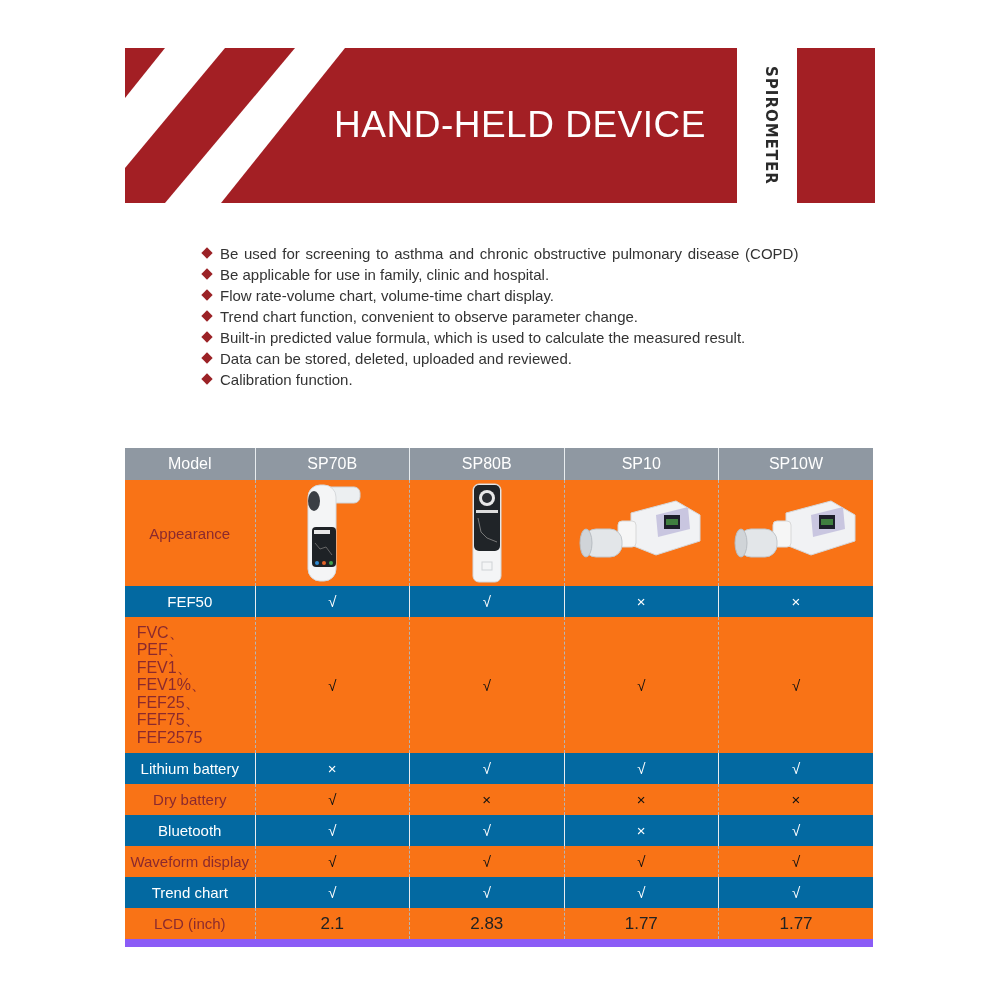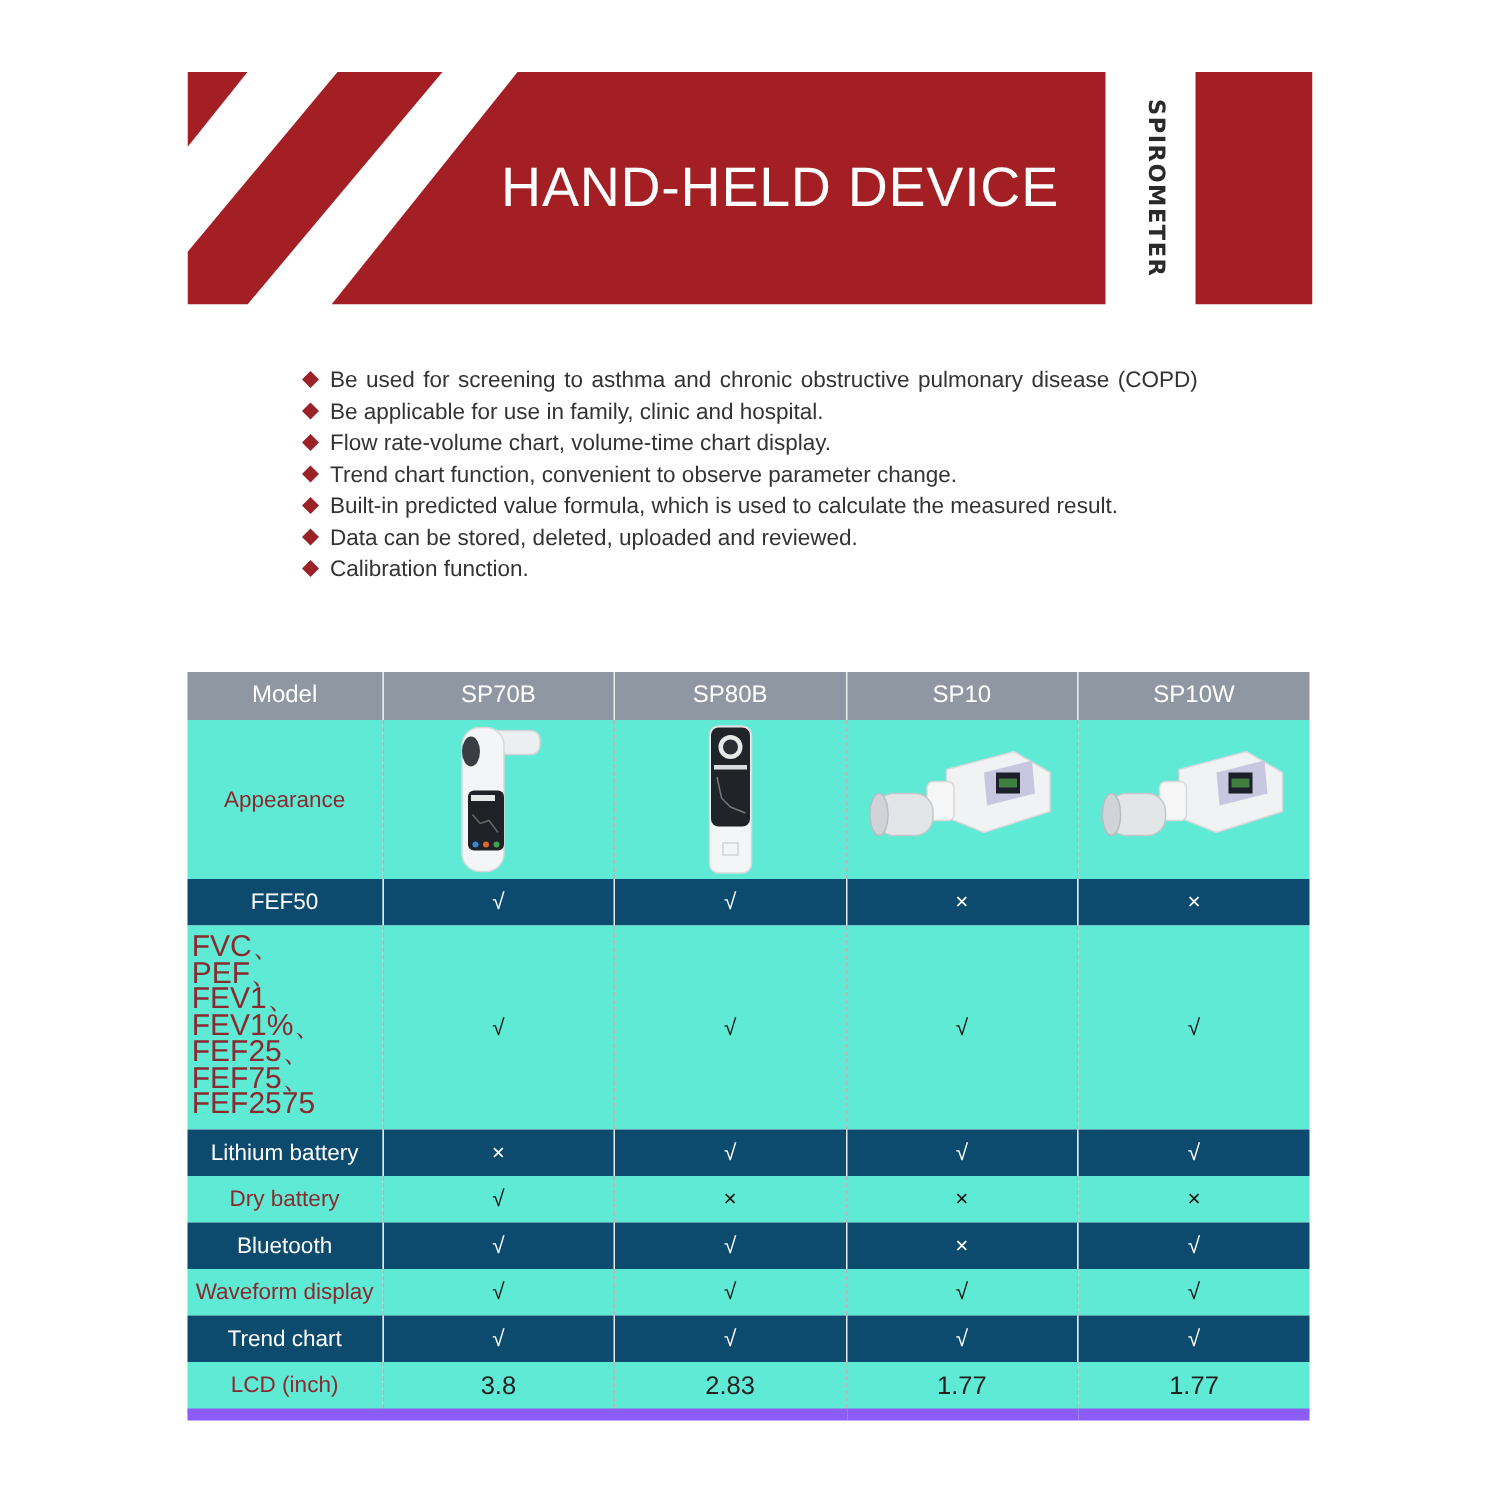--- a/index.html
+++ b/index.html
@@ -30,36 +30,36 @@
       background: #9b2226; transform: rotate(45deg);
     }
     .features li .ftext { text-align: justify; display: block; }
     .features li.wide .ftext { text-align: justify; text-align-last: left; word-spacing: 1.5px; }
 
     
     .spec-table { position: absolute; left: 125px; top: 448px; width: 748px; border-collapse: collapse; table-layout: fixed; }
     .spec-table col.c0 { width: 130px; }
     .spec-table col.cx { width: 154.5px; }
     .spec-table td, .spec-table th { padding: 0; text-align: center; vertical-align: middle; }
-    .spec-table tr.shaded td, .spec-table tr.shaded th { background: #0c4a6e; color: #ffffff; }
+    .spec-table tr.shaded td, .spec-table tr.shaded th { background: #0369a1; color: #ffffff; }
     .spec-table tr.head th { background: #8f98a2; color: #ffffff; font-weight: normal; font-size: 16px; height: 32px; }
     .spec-table tr.shaded td + td, .spec-table tr.head th + th { border-left: 1px solid #e8ecef; }
     .spec-table tr.plain td + td { border-left: 1px dashed #b5b5b5; }
-    .spec-table tr.plain td { background: #5eead4; }
+    .spec-table tr.plain td { background: #f97316; }
     .spec-table .label { font-size: 15px; }
     .spec-table tr.plain .label { color: #8b2a2e; }
     .spec-table tr.shaded .label { color: #ffffff; }
     .spec-table .val { font-size: 15px; }
     .spec-table tr.plain .val { color: #111111; }
     .spec-table tr.plain .val.num { font-size: 17px; color: #222; }
     .spec-table tr.appearance td { height: 106px; }
     .spec-table tr.multi td { height: 136px; }
     .spec-table tr.std td { height: 31px; }
     .spec-table tr.last td { border-bottom: 8px solid #8b5cf6; }
-    .multi-label { display: inline-block; text-align: left; line-height: 17.5px; font-size: 20px; color: #8b2a2e; margin-left: -36px; }
+    .multi-label { display: inline-block; text-align: left; line-height: 17.5px; font-size: 16px; color: #8b2a2e; margin-left: -36px; }
 
     
     .device { display: inline-block; vertical-align: middle; }
   </style>
 </head>
 <body>
 
 <div class="banner">
   <svg width="750" height="155" viewBox="0 0 750 155">
 
@@ -236,19 +236,19 @@
   <tr class="shaded std">
     <td class="label">Trend chart</td>
     <td class="val">√</td>
     <td class="val">√</td>
     <td class="val">√</td>
     <td class="val">√</td>
   </tr>
 
   <tr class="plain std last">
     <td class="label">LCD (inch)</td>
-    <td class="val num">3.8</td>
+    <td class="val num">2.1</td>
     <td class="val num">2.83</td>
     <td class="val num">1.77</td>
     <td class="val num">1.77</td>
   </tr>
 </tbody>
   </table>
 
 </body></html>

